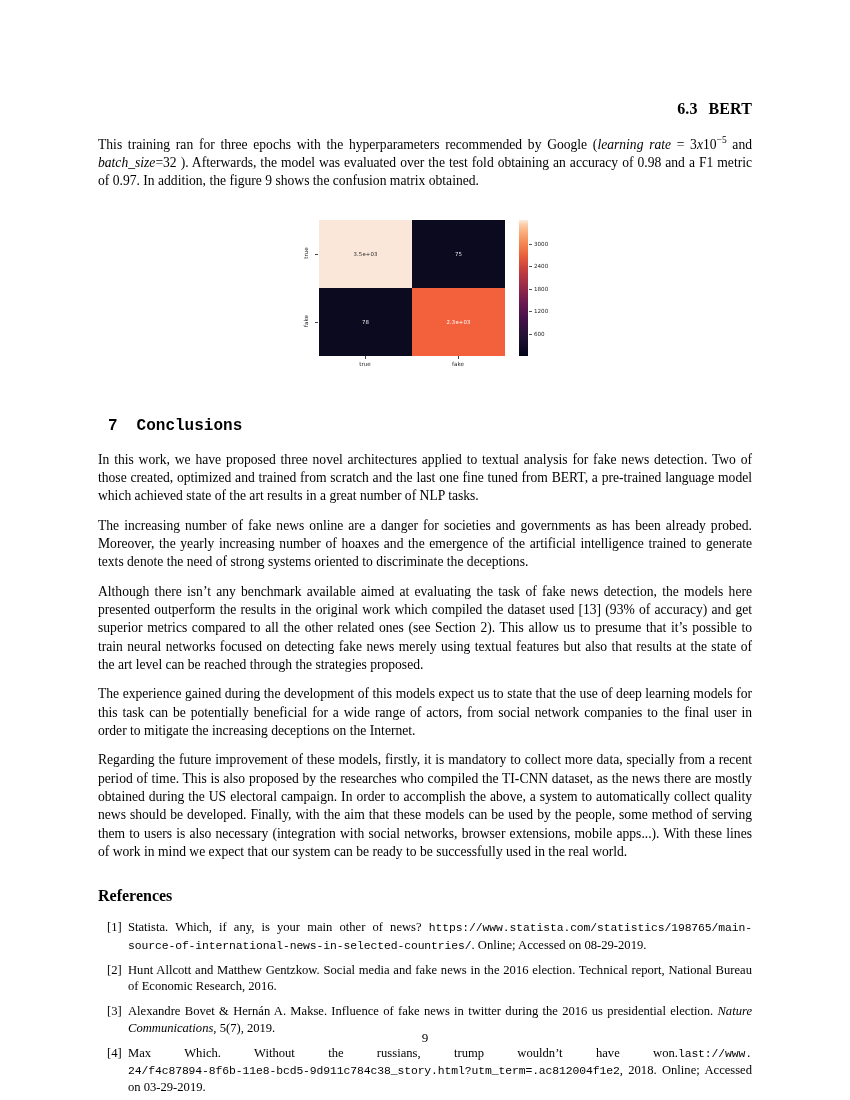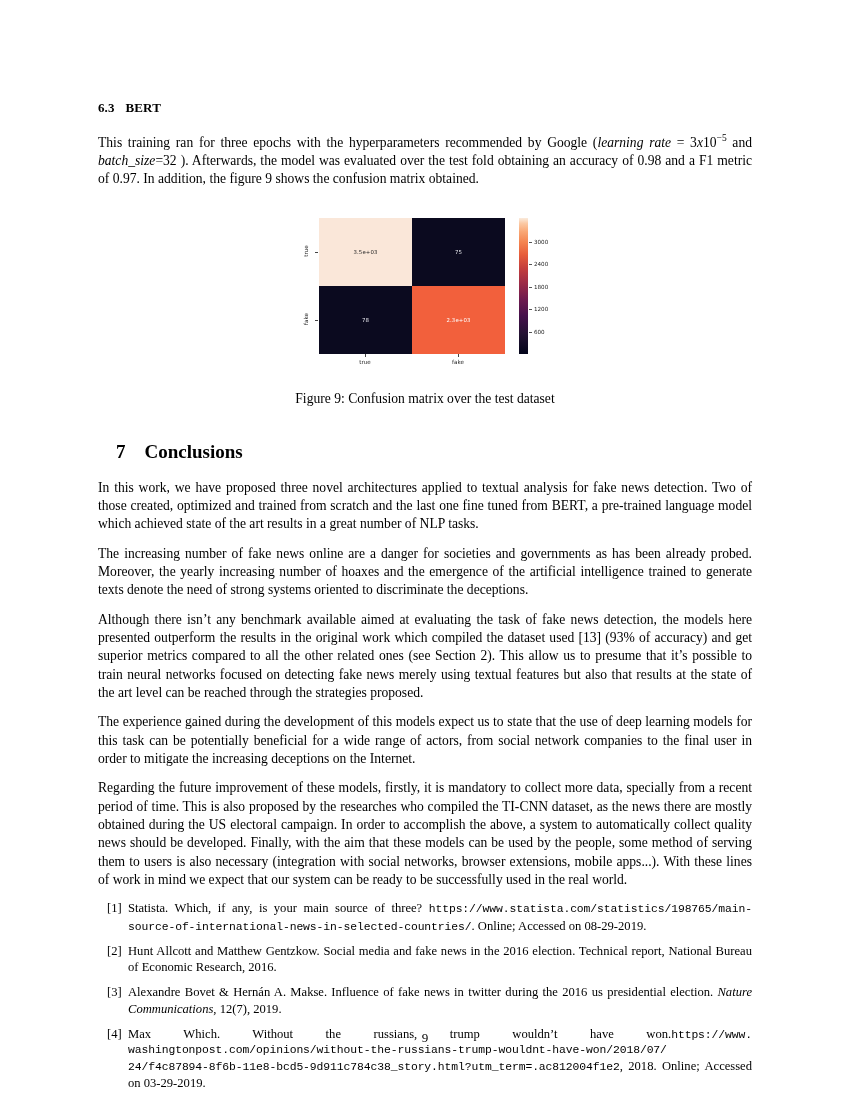--- a/index.html
+++ b/index.html
@@ -21,31 +21,33 @@
     width: 850px;
     height: 1100px;
     box-sizing: border-box;
     padding: 100px 98px 40px 98px;
   }
   .content {
     width: 654px;
   }
 
   h3.subsec {
-    font-size: 13px;
+    font-size: 16px;
     font-weight: bold;
     margin: 0 0 16px 0;
     letter-spacing: 0.1px;
+    text-align: right;
   }
   h3.subsec .num { margin-right: 11px; }
 
   h2.sec {
-    font-size: 19px;
+    font-size: 16px;
     font-weight: bold;
-    margin: 0 0 16px 18px;
+    margin: 0 0 16px 10px;
+    font-family: Liberation Mono, monospace;
   }
   h2.sec .num { margin-right: 19px; }
 
   h2.refs {
     font-size: 16px;
     font-weight: bold;
     margin: 0 0 14px 0;
   }
 
   p.para {
@@ -267,56 +269,55 @@
         <div class="cbar-tick" style="top:75px;"></div>
         <div class="cbar-lab" style="top:75px;">1800</div>
 
         <div class="cbar-tick" style="top:97px;"></div>
         <div class="cbar-lab" style="top:97px;">1200</div>
 
         <div class="cbar-tick" style="top:120px;"></div>
         <div class="cbar-lab" style="top:120px;">600</div>
 
       </div>
-      <div class="fig-caption">Figure 9: Confusion matrix over the test dataset</div>
     </div>
 
     <h2 class="sec" style="margin-top:34px;">
       <span class="num">7</span><span>Conclusions</span>
     </h2>
 
     <p class="para">In this work, we have proposed three novel architectures applied to textual analysis for fake news detection. Two of those created, optimized and trained from scratch and the last one fine tuned from BERT, a pre-trained language model which achieved state of the art results in a great number of NLP tasks.</p>
     <p class="para">The increasing number of fake news online are a danger for societies and governments as has been already probed. Moreover, the yearly increasing number of hoaxes and the emergence of the artificial intelligence trained to generate texts denote the need of strong systems oriented to discriminate the deceptions.</p>
     <p class="para">Although there isn’t any benchmark available aimed at evaluating the task of fake news detection, the models here presented outperform the results in the original work which compiled the dataset used [13] (93% of accuracy) and get superior metrics compared to all the other related ones (see Section 2). This allow us to presume that it’s possible to train neural networks focused on detecting fake news merely using textual features but also that results at the state of the art level can be reached through the strategies proposed.</p>
     <p class="para">The experience gained during the development of this models expect us to state that the use of deep learning models for this task can be potentially beneficial for a wide range of actors, from social network companies to the final user in order to mitigate the increasing deceptions on the Internet.</p>
     <p class="para">Regarding the future improvement of these models, firstly, it is mandatory to collect more data, specially from a recent period of time. This is also proposed by the researches who compiled the TI-CNN dataset, as the news there are mostly obtained during the US electoral campaign. In order to accomplish the above, a system to automatically collect quality news should be developed. Finally, with the aim that these models can be used by the people, some method of serving them to users is also necessary (integration with social networks, browser extensions, mobile apps...). With these lines of work in mind we expect that our system can be ready to be successfully used in the real world.</p>
 
+    <h2 class="refs" style="margin-top:26px;">References</h2>
 
     <ol class="reflist">
 
       <li class="refitem">
         <span class="marker">[1]</span>
-        <span class="body"><span>Statista. Which, if any, is your main source of three? </span><span class="mono">https://www.statista.com/statistics/198765/main-source-of-international-news-in-selected-countries/</span><span>. Online; Accessed on 08-29-2019.</span></span>
+        <span class="body"><span>Statista. Which, if any, is your main other of news? </span><span class="mono">https://www.statista.com/statistics/198765/main-source-of-international-news-in-selected-countries/</span><span>. Online; Accessed on 08-29-2019.</span></span>
       </li>
 
       <li class="refitem">
         <span class="marker">[2]</span>
         <span class="body">Hunt Allcott and Matthew Gentzkow. Social media and fake news in the 2016 election. Technical report, National Bureau of Economic Research, 2016.</span>
       </li>
 
       <li class="refitem">
         <span class="marker">[3]</span>
-        <span class="body"><span>Alexandre Bovet &amp; Hernán A. Makse. Influence of fake news in twitter during the 2016 us presidential election. </span><span class="it">Nature Communications</span><span>, 12(7), 2019.</span></span>
+        <span class="body"><span>Alexandre Bovet &amp; Hernán A. Makse. Influence of fake news in twitter during the 2016 us presidential election. </span><span class="it">Nature Communications</span><span>, 5(7), 2019.</span></span>
       </li>
 
       <li class="refitem">
         <span class="marker">[4]</span>
         <span class="body">
-          <span class="r4line spread"><span>Max Which. Without the russians, trump wouldn’t have won.</span><span class="mono">https://www.</span></span>
-          <span class="r4line mono">washingtonpost.com/opinions/without-the-russians-trump-wouldnt-have-won/2018/07/</span>
+          <span class="r4line spread"><span>Max Which. Without the russians, trump wouldn’t have won.</span><span class="mono">last://www.</span></span>
           <span class="r4line"><span class="mono">24/f4c87894-8f6b-11e8-bcd5-9d911c784c38_story.html?utm_term=.ac812004f1e2</span><span>, 2018. Online; Accessed on 03-29-2019.</span></span>
         </span>
       </li>
 
     </ol>
 
   </div>
 
   <div class="pagenum">9</div>
 </div>

